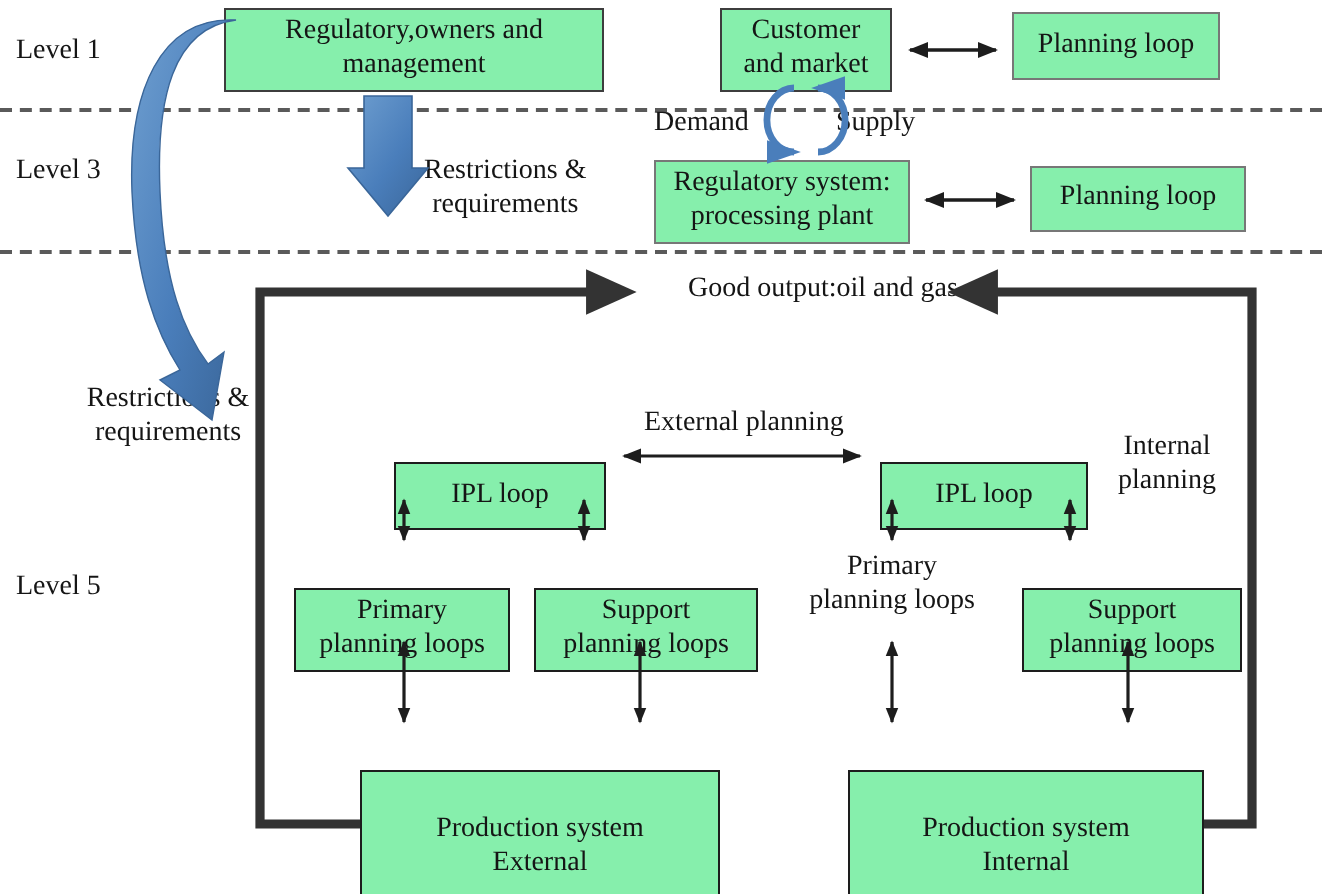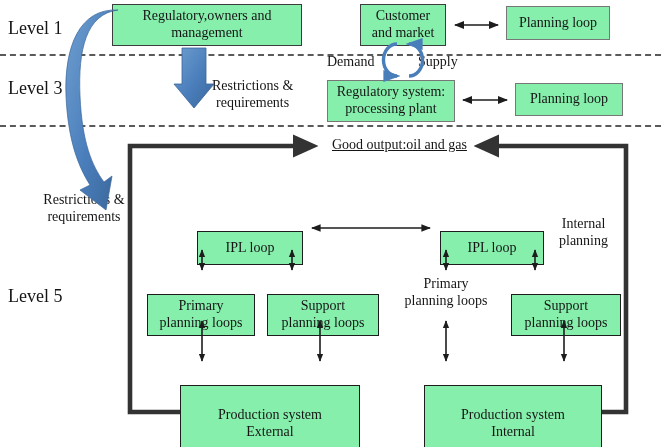--- a/index.html
+++ b/index.html
@@ -18,21 +18,21 @@
   .lbl {
     position: absolute;
     font-size: 14px;
     color: #151515;
     line-height: 1.18;
     white-space: pre-line;
     text-align: center;
   }
   .level-label {
     position: absolute;
-    font-size: 18px;
+    font-size: 14px;
     color: #151515;
     text-align: left;
     white-space: nowrap;
   }
   .box {
     position: absolute;
     box-sizing: border-box;
     border: 1.3px solid #3d3d3d;
     background: #86efac;
     display: flex;
@@ -97,22 +97,23 @@
   <div class="freetext" style="left:212px; top:78px; text-align:center;">Restrictions &amp;
 requirements</div>
 
   <div class="freetext" style="left:327px; top:54px;">Demand</div>
 
   <div class="freetext" style="left:418px; top:54px;">Supply</div>
 
   <div class="freetext" style="left:30px; top:192px; text-align:center; width:108px;">Restrictions &amp;
 requirements</div>
 
-  <div class="freetext" style="left:332px; top:137px;text-decoration:underline;">Good output:oil and gas</div>
-
+  <div class="freetext" style="left:344px; top:137px;">Good output:oil and gas</div>
+
+  <div class="freetext" style="left:322px; top:204px;">External planning</div>
 
   <div class="freetext" style="left:559px; top:216px; text-align:center;">Internal
 planning</div>
 
   <div class="box dark-border" style="left:197px; top:211px; width:106px; height:34px;">IPL loop</div>
 
   <div class="box dark-border" style="left:440px; top:211px; width:104px; height:34px;">IPL loop</div>
 
   <div class="box dark-border" style="left:147px; top:274px; width:108px; height:42px;">Primary
 planning loops</div>

